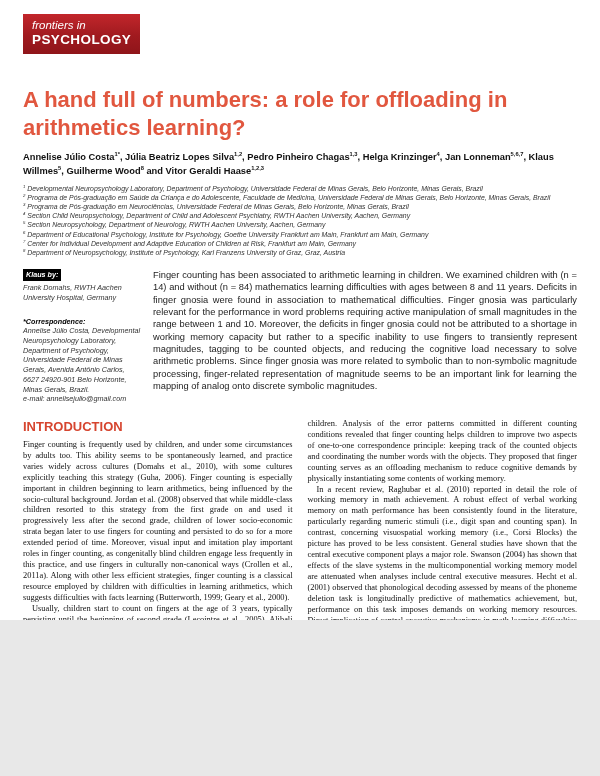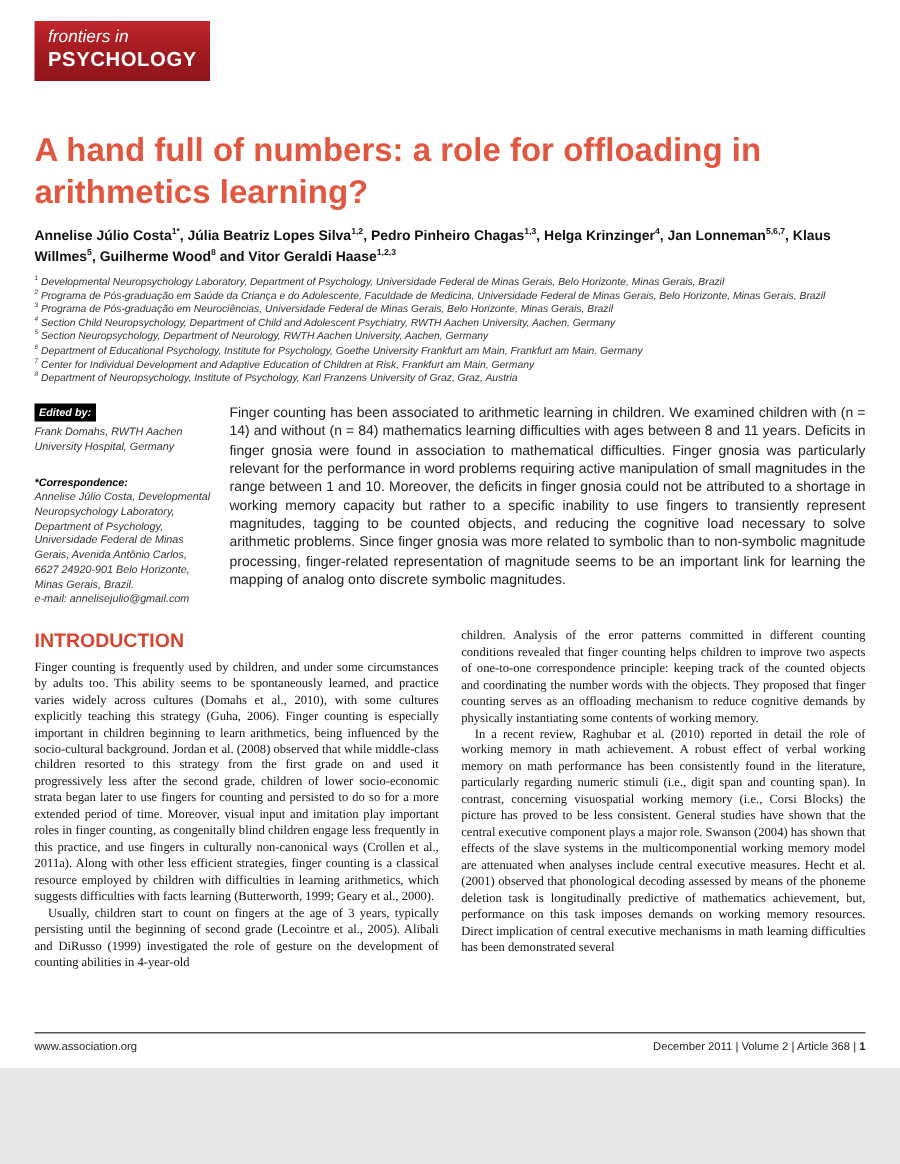--- a/index.html
+++ b/index.html
@@ -1,17 +1,17 @@
 <!DOCTYPE html>
 <html><head>
 <meta charset="utf-8">
 <style>
   html,body { margin:0; padding:0; background:#e8e8e8; }
   .page {
-    width:600px; height:712px; margin:0 auto; background:#ffffff;
+    width:600px; height:620px; margin:0 auto; background:#ffffff;
     box-sizing:border-box; padding:14px 23px 10px 23px;
     display:flex; flex-direction:column; overflow:hidden;
     font-family:"Liberation Sans", sans-serif; color:#1a1a1a;
     position:relative;
   }
   
   .hdr { display:flex; justify-content:space-between; align-items:flex-start; }
   .logo {
     background:linear-gradient(180deg,#c2262b 0%, #a01a1f 55%, #8f151a 100%);
     color:#fff; padding:5px 9px 6px 9px; min-width:88px;
@@ -88,21 +88,21 @@
     <div class="affil"><sup>4</sup> <span>Section Child Neuropsychology, Department of Child and Adolescent Psychiatry, RWTH Aachen University, Aachen, Germany</span></div>
     <div class="affil"><sup>5</sup> <span>Section Neuropsychology, Department of Neurology, RWTH Aachen University, Aachen, Germany</span></div>
     <div class="affil"><sup>6</sup> <span>Department of Educational Psychology, Institute for Psychology, Goethe University Frankfurt am Main, Frankfurt am Main, Germany</span></div>
     <div class="affil"><sup>7</sup> <span>Center for Individual Development and Adaptive Education of Children at Risk, Frankfurt am Main, Germany</span></div>
     <div class="affil"><sup>8</sup> <span>Department of Neuropsychology, Institute of Psychology, Karl Franzens University of Graz, Graz, Austria</span></div>
   </div>
 
   <div class="main">
     <div class="sidebar">
       <div class="side-block">
-        <span class="side-badge">Edited by:</span>
+        <span class="side-badge">Klaus by:</span>
         <div>Frank Domahs, RWTH Aachen University Hospital, Germany</div>
       </div>
       <div class="side-gap"></div>
       <div class="side-gap"></div>
       <div class="side-block">
         <div class="side-label">*Correspondence:</div>
         <div>Annelise Júlio Costa, Developmental Neuropsychology Laboratory, Department of Psychology, Universidade Federal de Minas Gerais, Avenida Antônio Carlos, 6627 24920-901 Belo Horizonte, Minas Gerais, Brazil.</div>
         <div>e-mail: annelisejulio@gmail.com</div>
       </div>
     </div>

